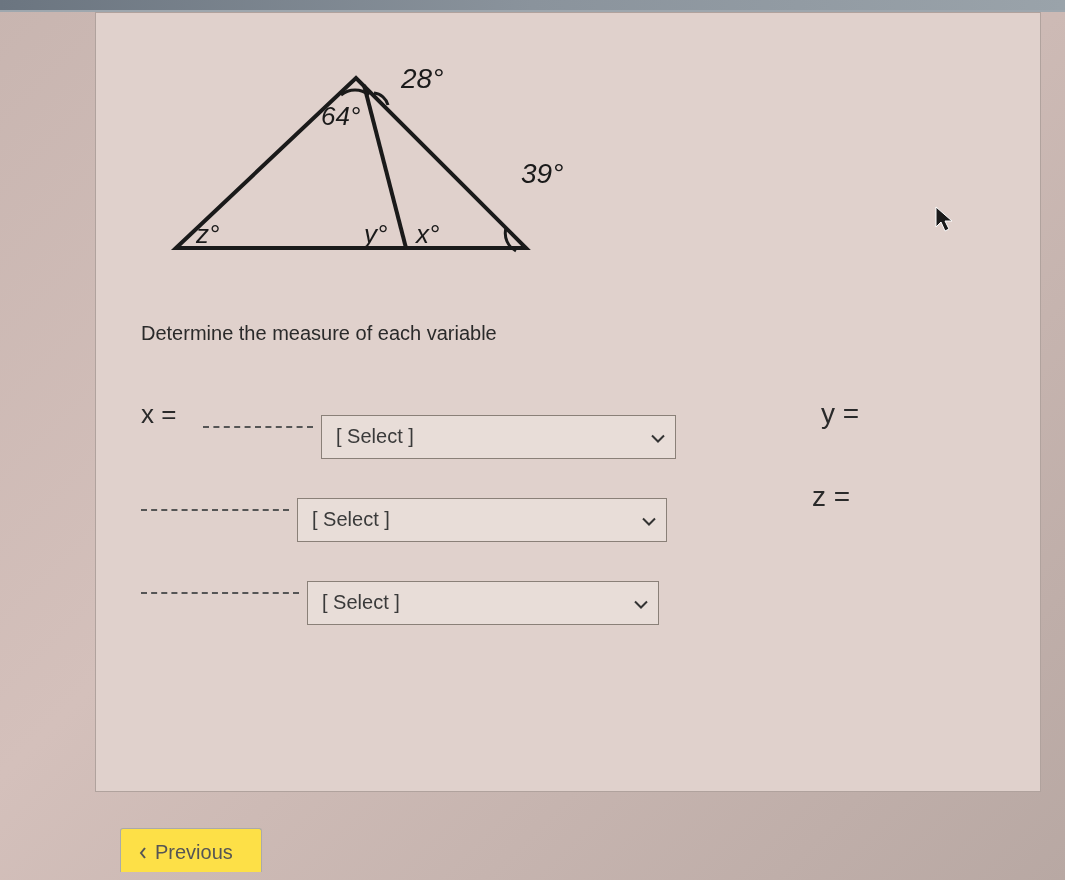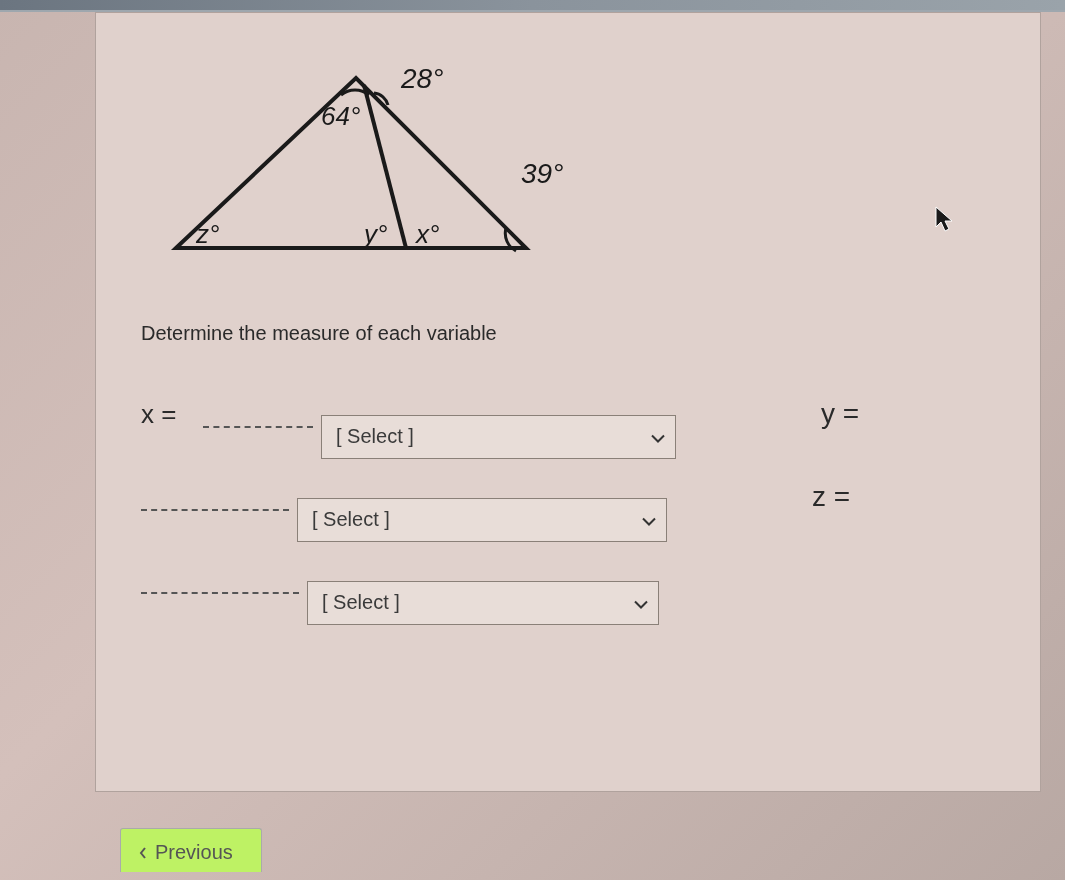--- a/index.html
+++ b/index.html
@@ -76,21 +76,21 @@
     }
     .right-label {
       font-size: 28px;
       color: #2a2a2a;
       margin-left: 145px;
     }
     .prev-button {
       position: absolute;
       bottom: 8px;
       left: 120px;
-      background: #bef264;
+      background: #fde047;
       border-top: 1px solid #aaa;
       border-left: 1px solid #aaa;
       border-right: 1px solid #aaa;
       padding: 12px 28px 8px 18px;
       font-size: 20px;
       color: #555;
       cursor: pointer;
       display: flex;
       gap: 8px;
       border-radius: 3px 3px 0 0;

